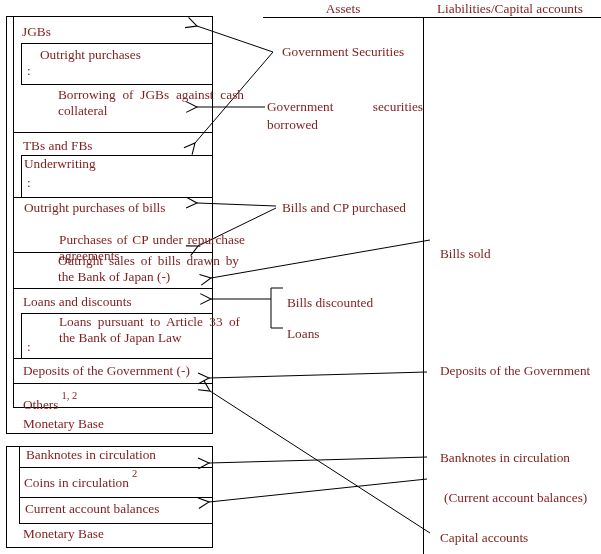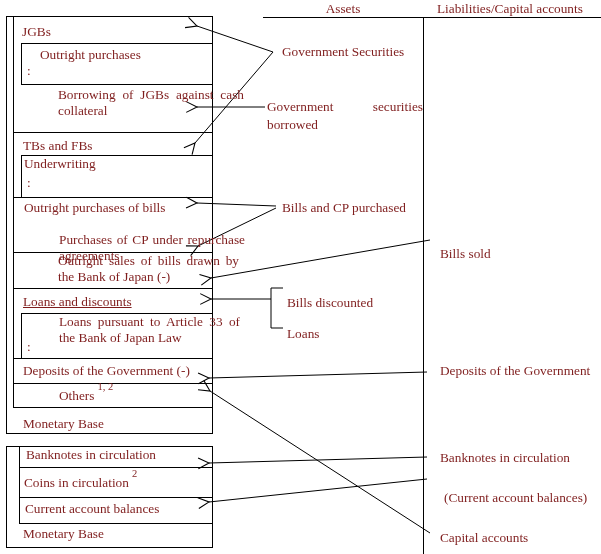--- a/index.html
+++ b/index.html
@@ -80,26 +80,26 @@
 
   <div class="t" style="left:23px;top:138px;">TBs and FBs</div>
   <div class="t" style="left:24px;top:156px;">Underwriting</div>
   <div class="t" style="left:27px;top:175px;">:</div>
 
   <div class="t" style="left:24px;top:200px;">Outright purchases of bills</div>
   <div class="blk" style="left:23px;top:232px;width:186px;">Purchases of CP under repurchase agreements</div>
 
   <div class="blk" style="left:22px;top:253px;width:181px;">Outright sales of bills drawn by the Bank of Japan (-)</div>
 
-  <div class="t" style="left:23px;top:294px;text-decoration:underline;">Loans and discounts</div>
+  <div class="t" style="left:23px;top:294px;">Loans and discounts</div>
   <div class="blk" style="left:23px;top:314px;width:181px;">Loans pursuant to Article 33 of the Bank of Japan Law</div>
   <div class="t" style="left:27px;top:339px;">:</div>
 
   <div class="t" style="left:23px;top:363px;">Deposits of the Government (-)</div>
-  <div class="t" style="left:23px;top:388px;margin-left:36px;"><span>Others</span><sup class="sup">1, 2</sup></div>
+  <div class="t" style="left:23px;top:397px;"><span>Others</span><sup class="sup">1, 2</sup></div>
   <div class="t" style="left:23px;top:416px;">Monetary Base</div>
 
   <div class="t" style="left:26px;top:447px;">Banknotes in circulation</div>
   <div class="t" style="left:24px;top:475px;"><span>Coins in circulation</span><sup class="sup">2</sup></div>
   <div class="t" style="left:25px;top:501px;">Current account balances</div>
   <div class="t" style="left:23px;top:526px;">Monetary Base</div>
 
   <div class="t" style="left:282px;top:44px;">Government Securities</div>
   <div class="t stretch" style="left:267px;top:99px;">Government securities</div>
   <div class="t" style="left:267px;top:117px;">borrowed</div>

